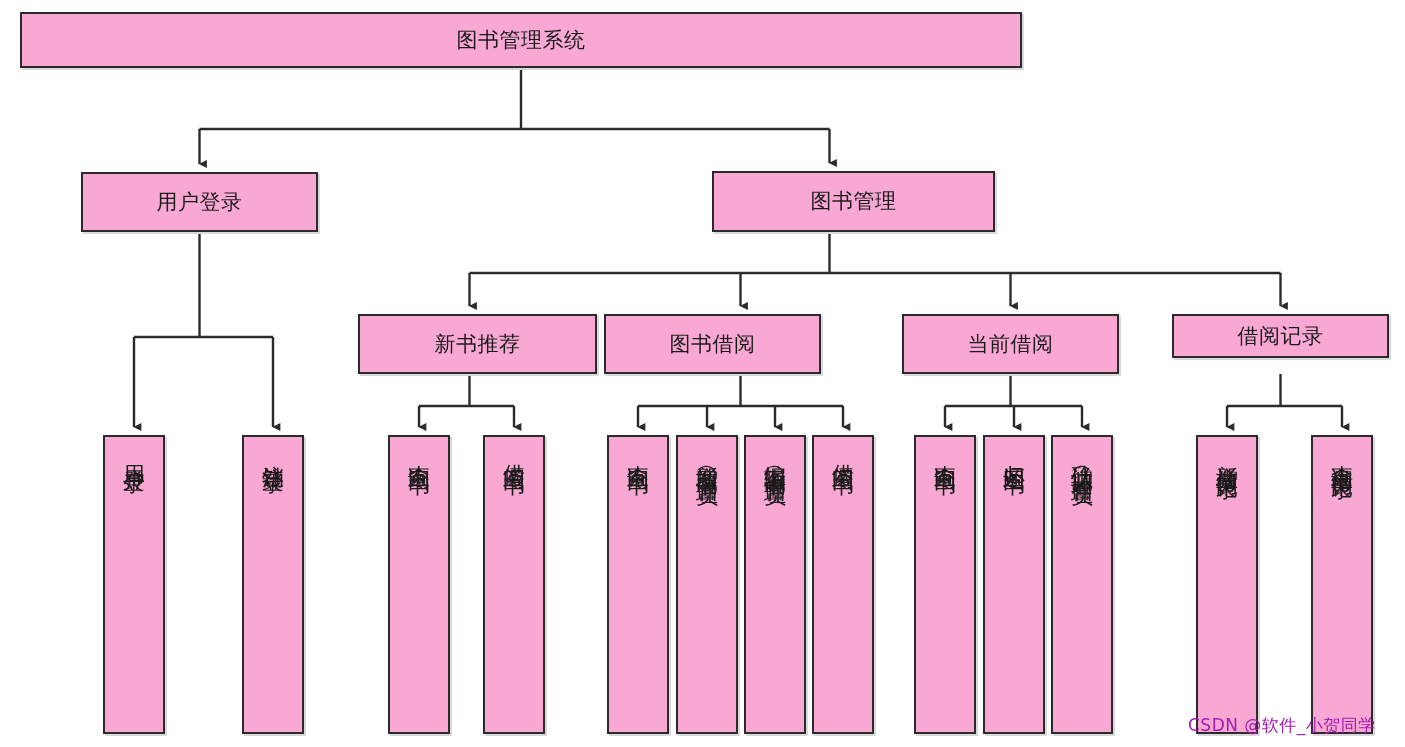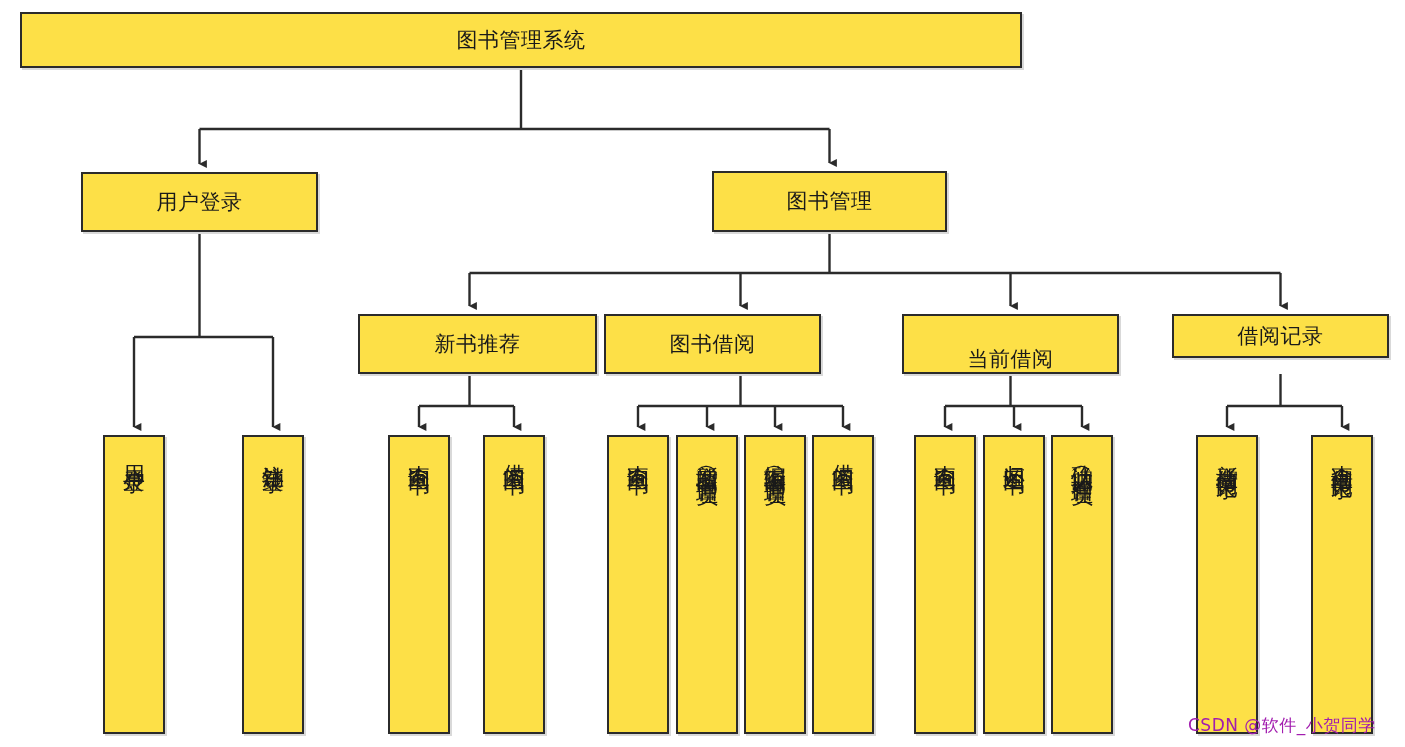--- a/index.html
+++ b/index.html
@@ -24,21 +24,21 @@
   #edge-layer {
     position: absolute;
     left: 0; top: 0;
     width: 1405px;
     height: 747px;
     pointer-events: none;
   }
   .node {
     position: absolute;
     box-sizing: border-box;
-    background: #fde047;
+    background: #f9a8d4;
     border: 2px solid #2b2b2b;
     box-shadow: 2px 2px 0 0 #d9d9d9;
     display: flex;
     align-items: center;
     justify-content: center;
     color: #1a1a1a;
     line-height: 1.18;
     text-align: center;
   }
   .node-label {
@@ -118,30 +118,30 @@
       </g>
   </svg>
 
   <div id="node-group">
       <div class="node horizontal" style="left: 20px; top: 12px; width: 1002px; height: 56px;">
         <span class="node-label">图书管理系统</span>
       </div>
       <div class="node horizontal" style="left: 81px; top: 172px; width: 237px; height: 60px;">
         <span class="node-label">用户登录</span>
       </div>
-      <div class="node horizontal" style="left: 712px; top: 171px; width: 235px; height: 61px;">
+      <div class="node horizontal" style="left: 712px; top: 171px; width: 283px; height: 61px;">
         <span class="node-label">图书管理</span>
       </div>
       <div class="node horizontal" style="left: 358px; top: 314px; width: 239px; height: 60px;">
         <span class="node-label">新书推荐</span>
       </div>
       <div class="node horizontal" style="left: 604px; top: 314px; width: 217px; height: 60px;">
         <span class="node-label">图书借阅</span>
       </div>
-      <div class="node horizontal" style="left: 902px; top: 314px; width: 217px; height: 60px; align-items: flex-end;">
+      <div class="node horizontal" style="left: 902px; top: 314px; width: 217px; height: 60px;">
         <span class="node-label">当前借阅</span>
       </div>
       <div class="node horizontal" style="left: 1172px; top: 314px; width: 217px; height: 44px;">
         <span class="node-label">借阅记录</span>
       </div>
       <div class="node vertical" style="left: 103px; top: 435px; width: 62px; height: 299px;">
         <span class="node-label">用户登录</span>
       </div>
       <div class="node vertical" style="left: 242px; top: 435px; width: 62px; height: 299px;">
         <span class="node-label">注销登录</span>

